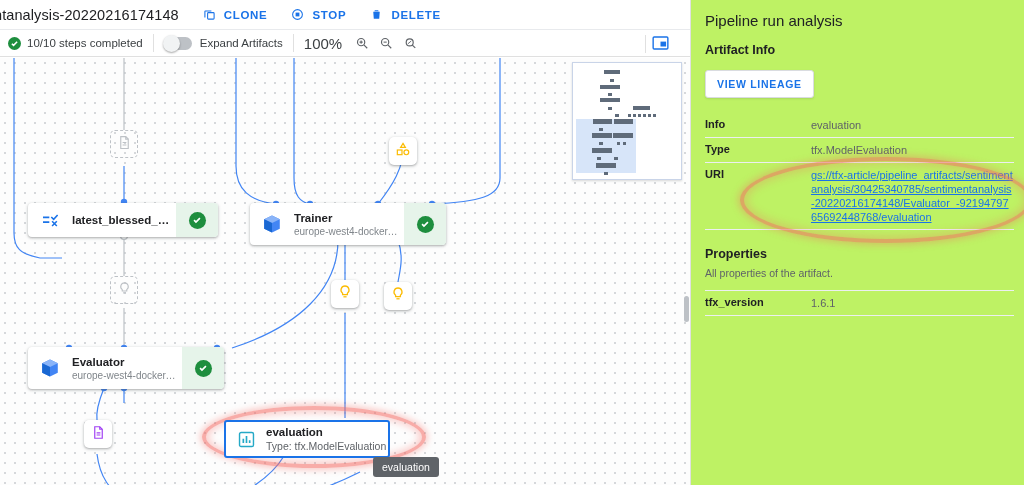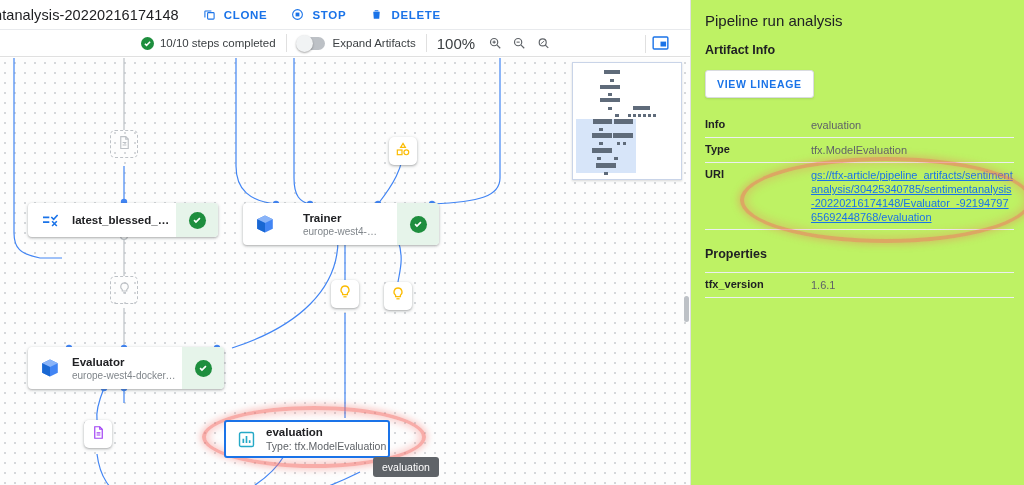--- a/index.html
+++ b/index.html
@@ -31,21 +31,21 @@
     color: #1a73e8; font-size: 11.5px; font-weight: 700;
     letter-spacing: .7px; cursor: pointer; background: none; border: 0;
     padding: 2px 2px; font-family: "Liberation Sans", sans-serif;
   }
   .tb-btn svg { display:block; }
 
   
   #toolbar {
     height: 28px; display: flex; align-items: center;
     border-top: 1px solid #e8eaed; border-bottom: 1px solid #e0e0e0;
-    background: #fff; position: relative; justify-content: center;
+    background: #fff; position: relative;
   }
   .tool-sep { width:1px; height:18px; background:#e0e0e0; margin:0 10px; }
   #steps-status { display:flex; align-items:center; gap:6px; padding-left:8px; }
   #steps-status .txt { font-size:11.5px; color:#3c4043; }
   .check-circle {
     width: 13px; height: 13px; border-radius: 50%;
     background: #1e8e3e; display:inline-flex; align-items:center; justify-content:center;
   }
   .check-circle svg { display:block; }
   .toggle-wrap { display:flex; align-items:center; gap:8px; }
@@ -323,21 +323,21 @@
         </div>
         <div class="node-status">
           <span class="status-ok">
             <svg width="10" height="10" viewBox="0 0 24 24" fill="none" stroke="#fff" stroke-width="4">
                 <path d="M5 12.5l4.5 4.5L19 7.5"></path>
               </svg>
           </span>
         </div>
       </div>
 
-      <div class="node" style="left:243px; top:145px; width:196px; height:42px;gap:16px;">
+      <div class="node" style="left:250px; top:145px; width:196px; height:42px;">
         <div class="node-ico">
           <svg width="22" height="22" viewBox="0 0 24 24" fill="#1a73e8">
             <path d="M12 2.6l8.5 4.2v10.4L12 21.4 3.5 17.2V6.8L12 2.6z" fill="#4285f4"></path>
             <path d="M12 2.6l8.5 4.2L12 11 3.5 6.8 12 2.6z" fill="#8ab4f8"></path>
             <path d="M12 11v10.4L3.5 17.2V6.8L12 11z" fill="#1967d2"></path>
           </svg>
         </div>
         <div class="node-txt">
           <div class="node-title">Trainer</div>
           <div class="node-sub">europe-west4-docker.pkg.dev...</div>
@@ -498,20 +498,21 @@
       </div>
       <div class="kv-row" style="position:relative;">
         <div class="kv-key">URI</div>
         <div class="kv-val">
           <a href="#">gs://tfx-article/pipeline_artifacts/sentimentanalysis/30425340785/sentimentanalysis-20220216174148/Evaluator_-9219479765692448768/evaluation</a>
         </div>
       </div>
     </div>
 
     <div id="props-head">Properties</div>
+    <div id="props-sub">All properties of the artifact.</div>
 
     <div class="prop-table">
       <div class="kv-row" style="border-top:1px solid #eceff1;">
         <div class="kv-key">tfx_version</div>
         <div class="kv-val">1.6.1</div>
       </div>
     </div>
   </div>
 
   <div class="annot-ellipse" style="left:740px; top:157px; width:292px; height:86px; border:4px solid rgba(244,106,98,0.55); box-shadow:0 0 8px 3px rgba(244,106,98,0.28) inset, 0 0 7px 2px rgba(244,106,98,0.35); z-index:30;"></div>

